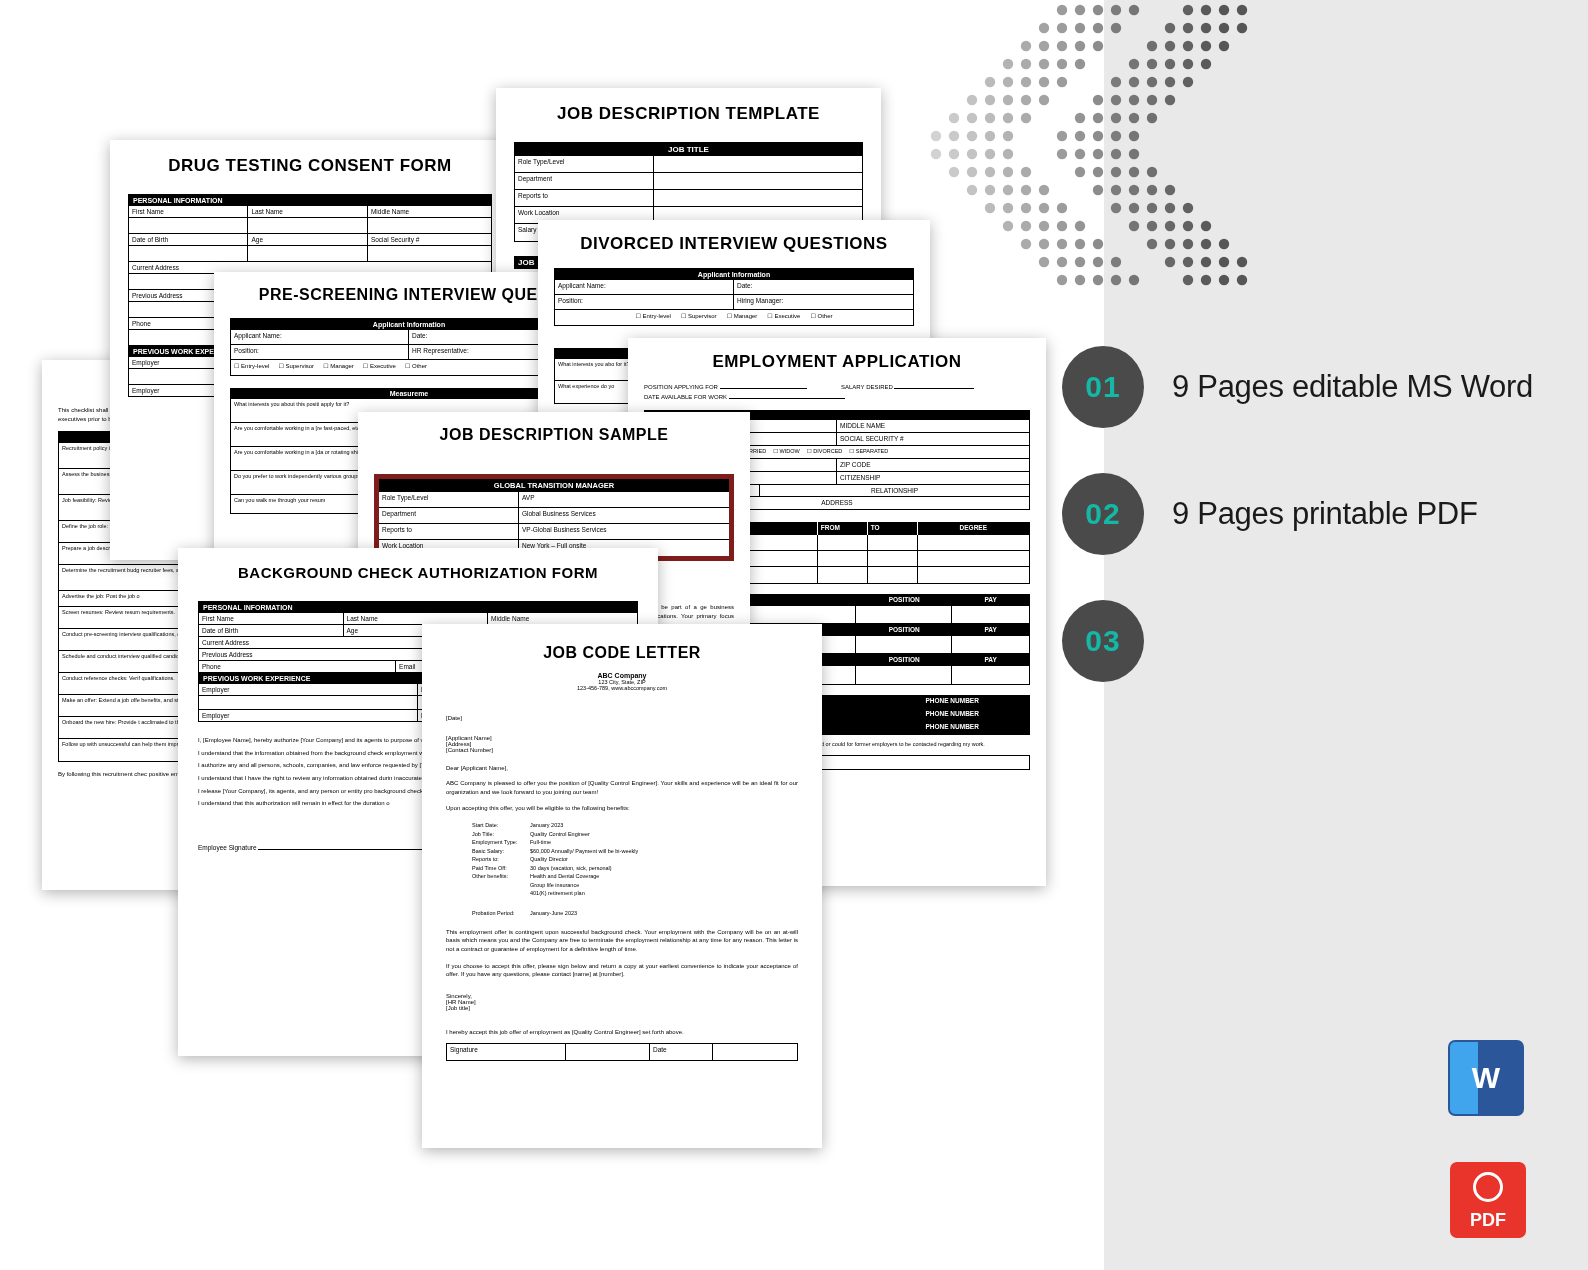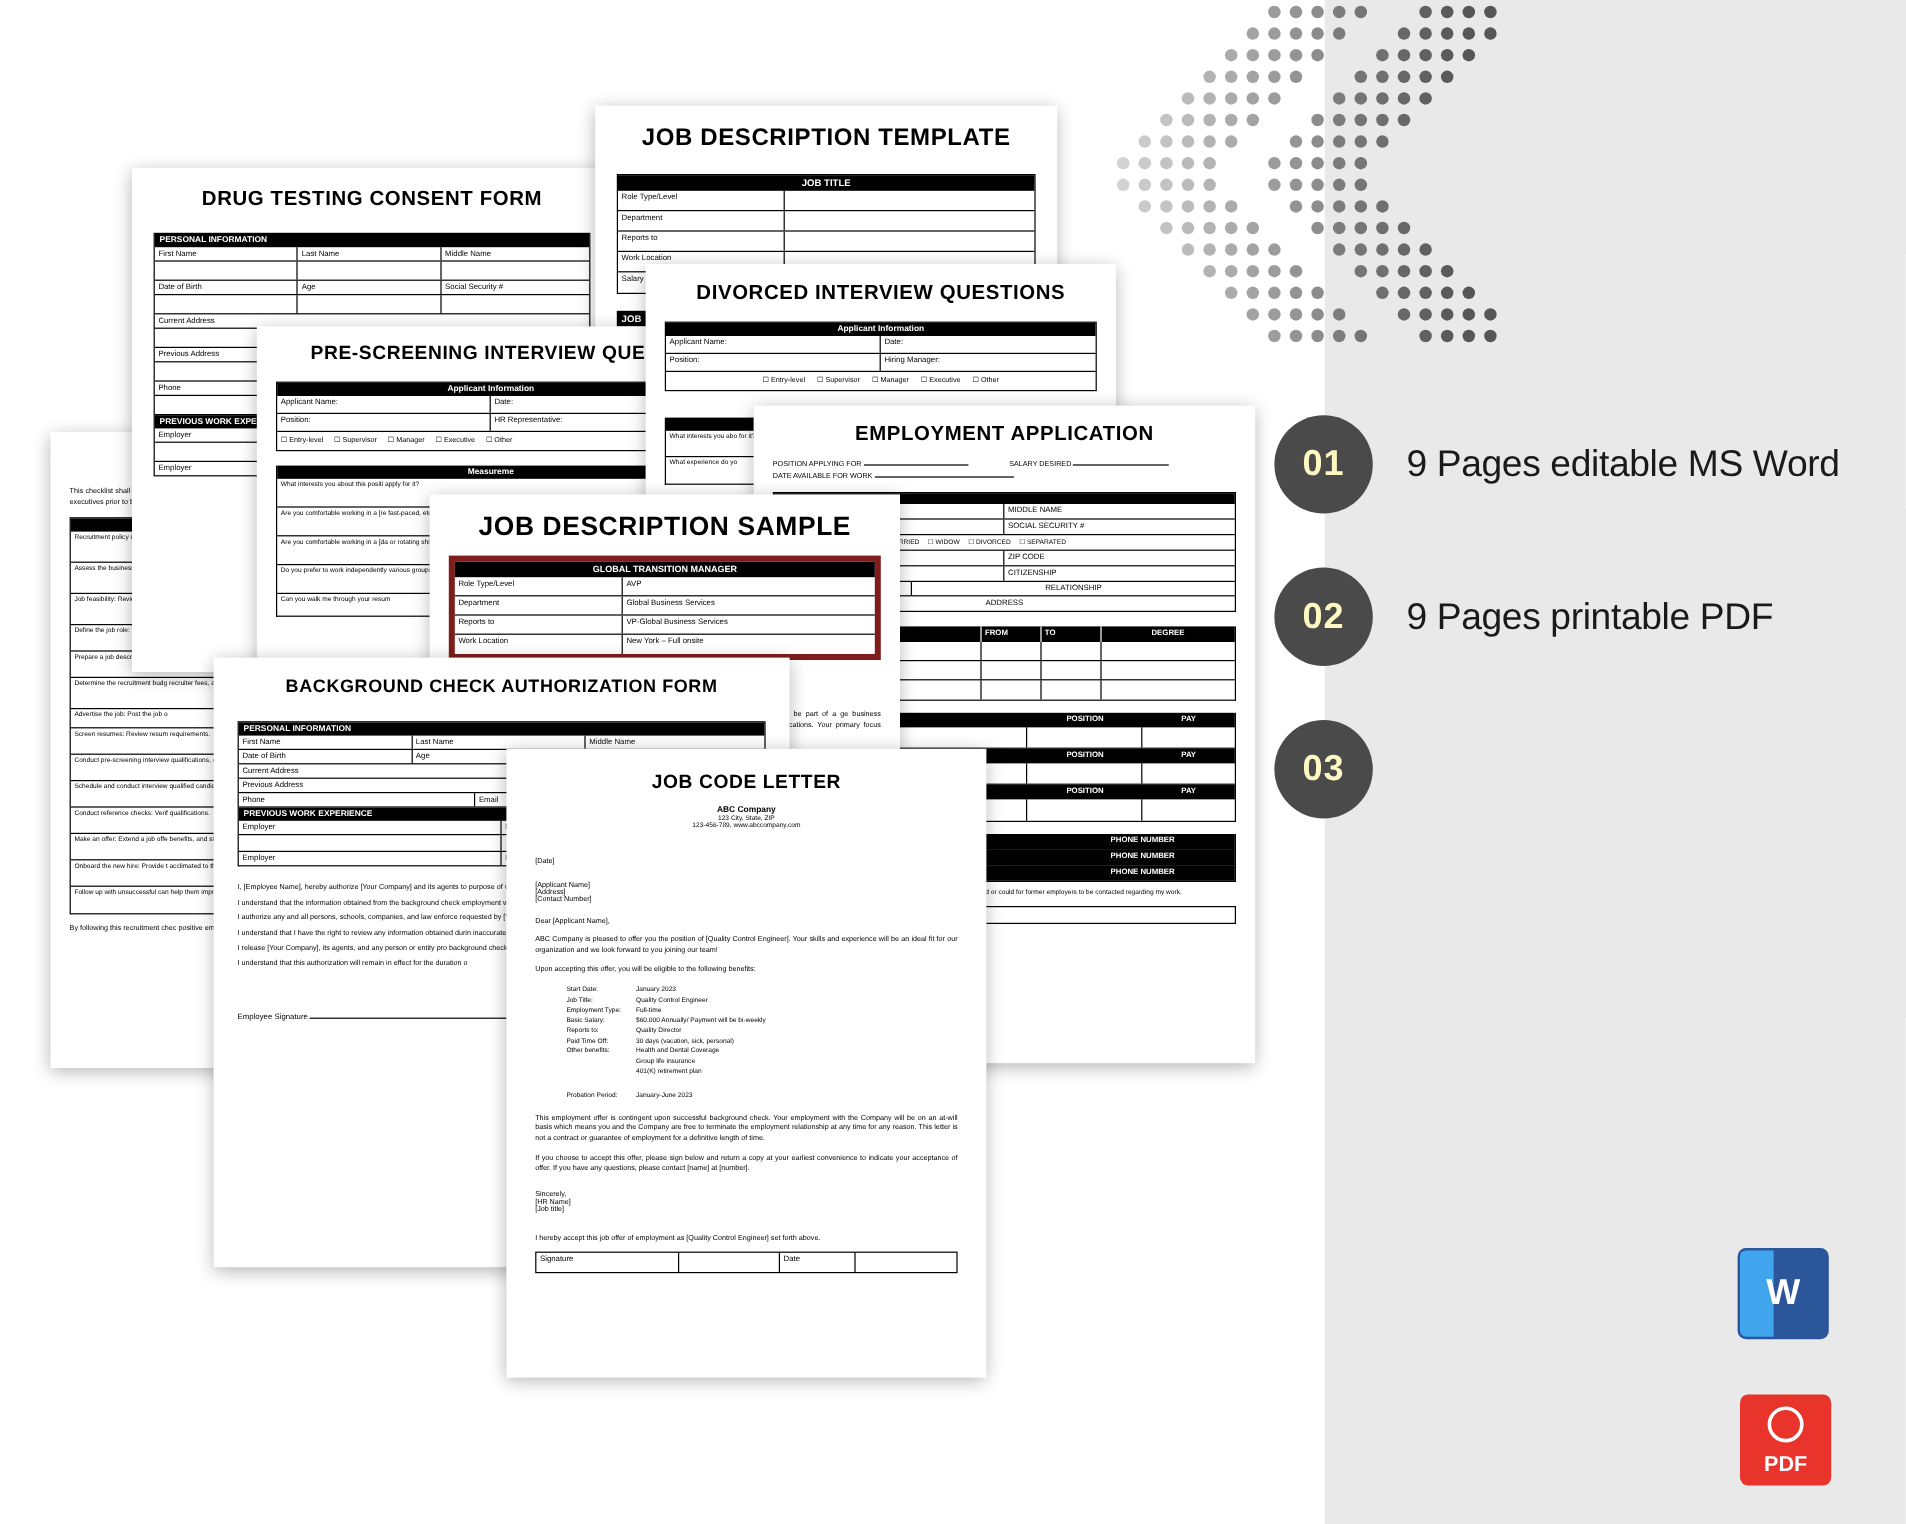--- a/index.html
+++ b/index.html
@@ -42,21 +42,21 @@
   .row { display:flex; border-bottom:1px solid #000; font-size:6.5px; }
   .row > div { padding:2px 3px; border-right:1px solid #000; }
   .row > div:last-child { border-right:none; }
   .p { font-size:6px; line-height:1.45; margin:4px 0; text-align:justify; }
   .sm { font-size:5.5px; line-height:1.4; }
 
   
   .feature { position:absolute; display:flex; align-items:center; }
   .badge {
     width:82px; height:82px; border-radius:50%;
-    background:#4a4a4a; color:#fef9c3;
+    background:#4a4a4a; color:#14b8a6;
     display:flex; align-items:center; justify-content:center;
     font-size:30px; font-weight:bold; letter-spacing:1px;
   }
   .feature-text {
     margin-left:28px; font-size:31px; color:#1a1a1a; line-height:1.12;
     font-family:"Liberation Sans", sans-serif; letter-spacing:-.3px;
   }
 
   
   .word-icon { position:absolute; left:1448px; top:1040px; width:76px; height:76px;
@@ -336,21 +336,21 @@
       <div class="row" style="height:16px;">
           <div style="width:100%;"></div>
         </div>
       <div class="row" style="border-bottom:none;">
           <div style="width:100%;">Employer</div>
         </div>
     </div>
   </div>
 
   <div class="doc" style="left:496px; top:88px; width:385px; height:300px; padding:16px 18px;">
-    <div class="title" style="font-size:20px; margin-bottom:18px;">JOB DESCRIPTION TEMPLATE</div>
+    <div class="title" style="font-size:17px; margin-bottom:18px;">JOB DESCRIPTION TEMPLATE</div>
     <div style="border:1px solid #000;">
       <div class="bar center" style="font-size:8px;">JOB TITLE</div>
       <div class="row" style="height:17px;">
           <div style="width:40%;">Role Type/Level</div>
           <div style="width:60%;"></div>
         </div>
       <div class="row" style="height:17px;">
           <div style="width:40%;">Department</div>
           <div style="width:60%;"></div>
         </div>
@@ -565,21 +565,21 @@
     <div class="sm" style="margin-top:6px;">stand that falsification of this information may prevent me from being hired or could  for former employers to be contacted regarding my work.</div>
     <div style="border:1px solid #000; margin-top:6px;">
       <div class="row" style="height:13px; border-bottom:none;">
           <div style="width:22%; font-weight:bold;">SIGNATURE</div>
           <div style="width:78%;"></div>
         </div>
     </div>
   </div>
 
   <div class="doc" style="left:358px; top:412px; width:392px; height:226px; padding:14px 16px;">
-    <div class="title" style="font-size:22px; margin-bottom:11px;">JOB DESCRIPTION SAMPLE</div>
+    <div class="title" style="font-size:16px; margin-bottom:30px;">JOB DESCRIPTION SAMPLE</div>
     <div style="border:5px solid #7f1d1d;">
       <div class="bar center" style="font-size:7.5px;">GLOBAL TRANSITION MANAGER</div>
       <div class="row" style="height:16px;">
           <div style="width:40%;">Role Type/Level</div>
           <div style="width:60%;">AVP</div>
         </div>
       <div class="row" style="height:16px;">
           <div style="width:40%;">Department</div>
           <div style="width:60%;">Global Business Services</div>
         </div>

